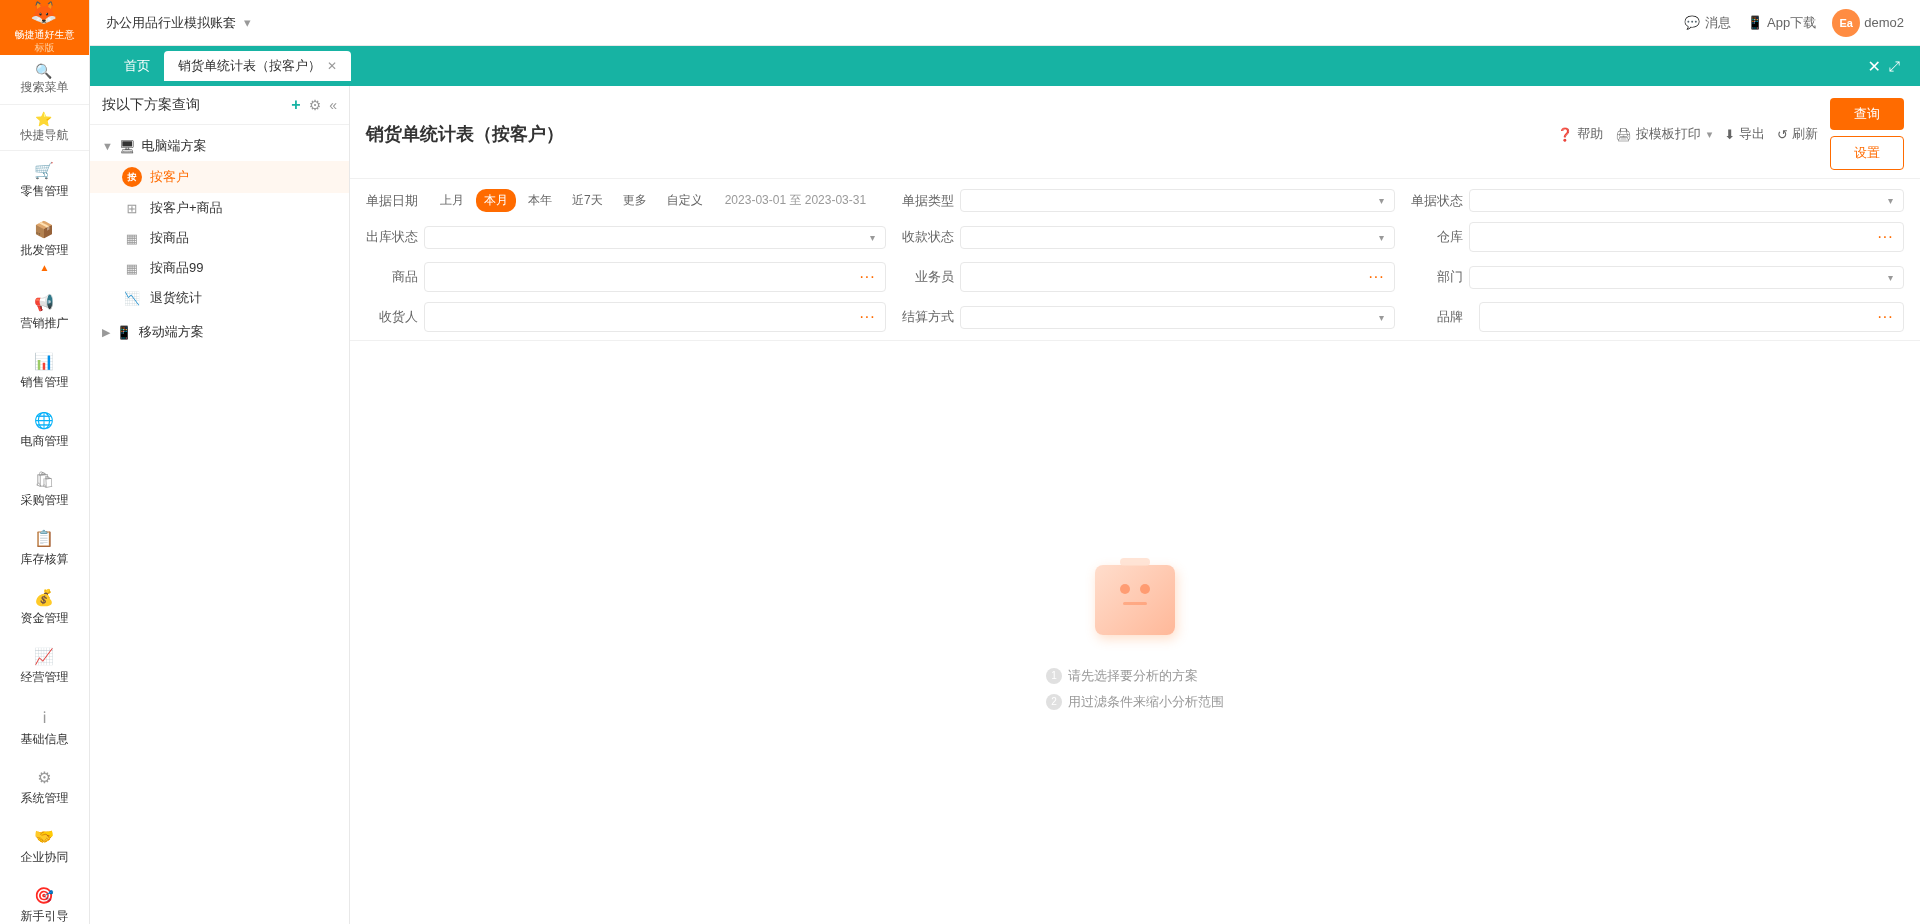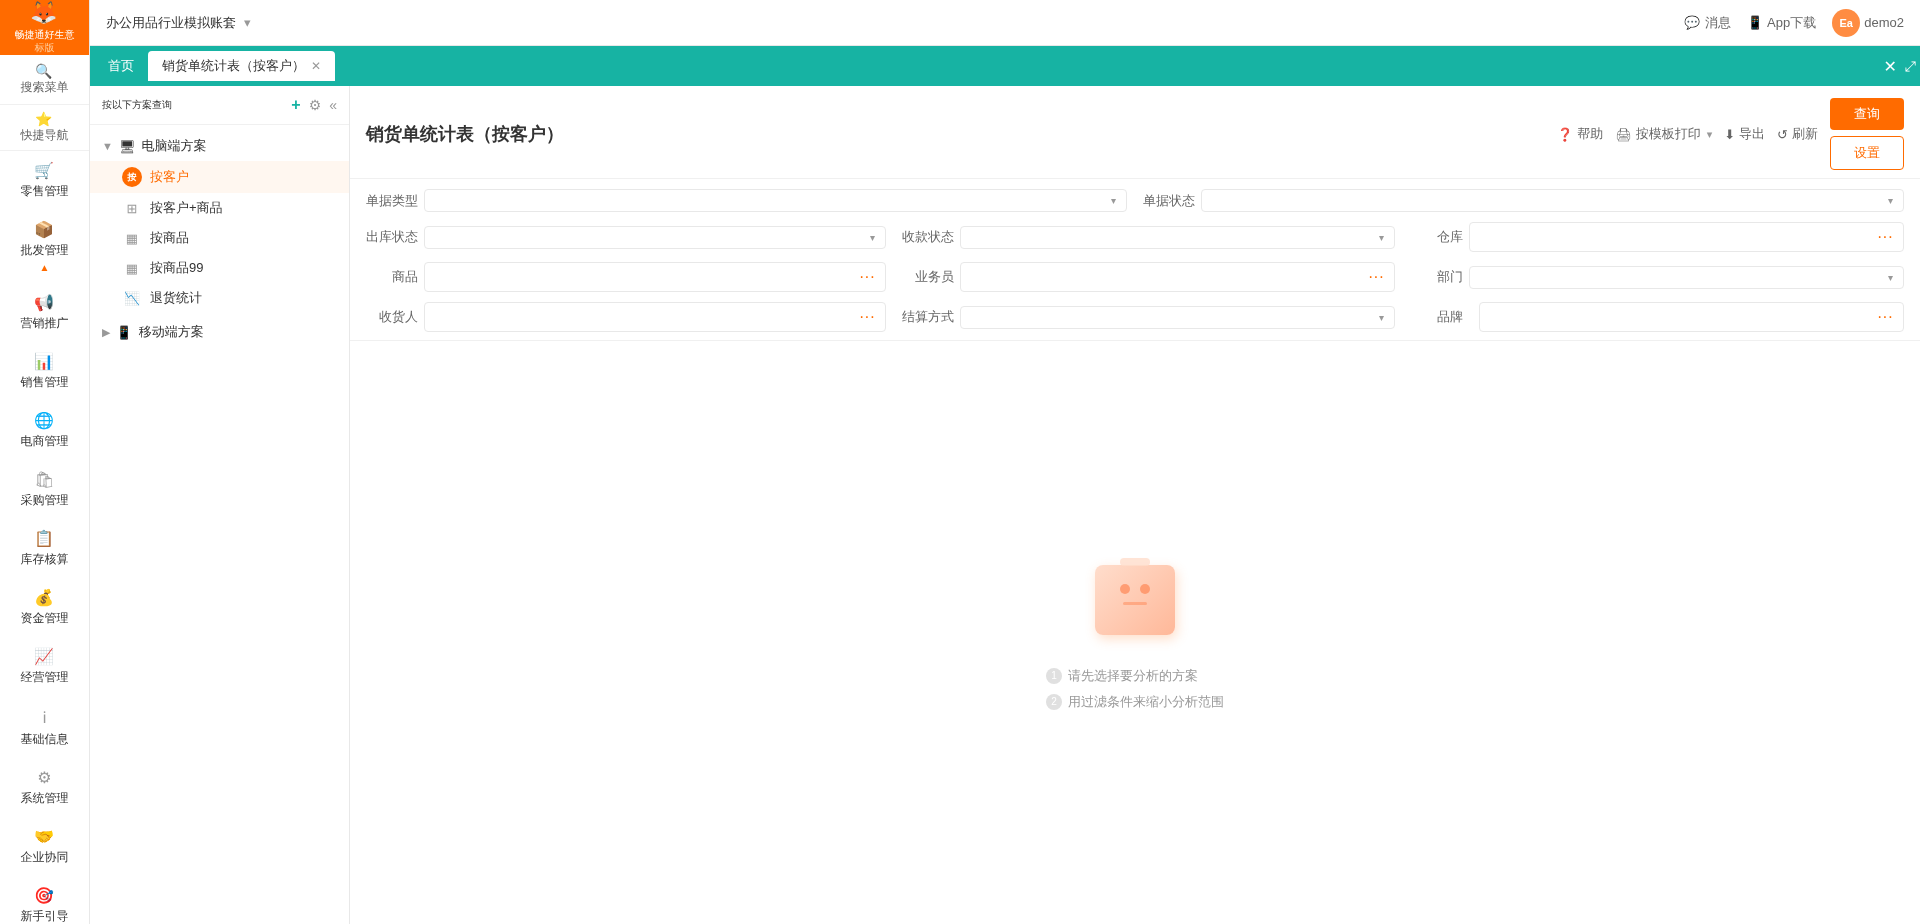--- a/index.html
+++ b/index.html
@@ -18,35 +18,35 @@
     .main { flex: 1; display: flex; flex-direction: column; height: 924px; overflow: hidden; }
 
     
     .topbar { height: 46px; background: #fff; display: flex; align-items: center; justify-content: space-between; padding: 4px 16px; border-bottom: 1px solid #e8e8e8; }
     .topbar-left { display: flex; align-items: center; gap: 8px; font-size: 13px; color: #333; }
     .topbar-right { display: flex; align-items: center; gap: 16px; font-size: 13px; color: #666; }
     .topbar-right-item { display: flex; align-items: center; gap: 4px; cursor: pointer; }
     .avatar { width: 28px; height: 28px; border-radius: 50%; background: #ff8c42; display: flex; align-items: center; justify-content: center; color: #fff; font-size: 11px; font-weight: bold; }
 
     
-    .tabbar { height: 40px; background: #17b3a3; display: flex; align-items: center; padding: 0 4px; }
+    .tabbar { height: 40px; background: #17b3a3; display: flex; align-items: center; padding: 0 20px; }
     .tab { height: 30px; display: flex; align-items: center; padding: 0 14px; border-radius: 4px 4px 0 0; font-size: 13px; cursor: pointer; gap: 6px; }
     .tab.home { background: transparent; color: #fff; }
     .tab.active { background: #fff; color: #333; }
     .tab-close { color: #999; font-size: 12px; cursor: pointer; }
     .tab-fullscreen { margin-left: auto; color: #fff; font-size: 16px; cursor: pointer; display: flex; align-items: center; gap: 8px; }
     .tab-close-main { color: #fff; font-size: 16px; cursor: pointer; }
 
     
     .content { flex: 1; display: flex; overflow: hidden; }
 
     
     .left-panel { width: 260px; background: #fff; border-right: 1px solid #e8e8e8; display: flex; flex-direction: column; overflow: hidden; }
     .left-panel-header { padding: 10px 12px; display: flex; align-items: center; justify-content: space-between; border-bottom: 1px solid #f0f0f0; }
-    .left-panel-title { font-size: 10px; color: #333; font-weight: 500; }
+    .left-panel-title { font-size: 14px; color: #333; font-weight: 500; }
     .left-panel-icons { display: flex; gap: 8px; align-items: center; }
     .left-panel-icon { color: #999; cursor: pointer; font-size: 14px; }
     .tree-section { padding: 6px 0; }
     .tree-root { padding: 6px 12px; display: flex; align-items: center; gap: 6px; font-size: 13px; color: #333; cursor: pointer; }
     .tree-item { padding: 6px 12px 6px 32px; display: flex; align-items: center; gap: 8px; font-size: 13px; color: #333; cursor: pointer; }
     .tree-item.active { background: #fff7f0; color: #ff6b00; }
     .tree-item .item-icon { width: 20px; height: 20px; border-radius: 50%; background: #ff6b00; display: flex; align-items: center; justify-content: center; color: #fff; font-size: 10px; }
     .tree-sub-root { padding: 6px 12px; display: flex; align-items: center; gap: 6px; font-size: 13px; color: #333; cursor: pointer; margin-top: 4px; }
 
     
@@ -258,20 +258,32 @@
           <div style="display:flex;flex-direction:column;gap:6px">
             <button class="btn-query">查询</button>
             <button class="btn-settings">设置</button>
           </div>
         </div>
       </div>
 
       <div style="padding: 10px 16px 0; border-bottom: 1px solid #f0f0f0;">
 
         <div class="filter-row">
+          <div class="filter-cell" style="display:flex;align-items:center;gap:6px;min-width:520px">
+            <span class="filter-label">单据日期</span>
+            <div class="date-tabs">
+              <span class="date-tab">上月</span>
+              <span class="date-tab active">本月</span>
+              <span class="date-tab">本年</span>
+              <span class="date-tab">近7天</span>
+              <span class="date-tab">更多</span>
+              <span class="date-tab">自定义</span>
+            </div>
+            <span class="date-range">2023-03-01 至 2023-03-31</span>
+          </div>
           <div class="filter-cell" style="display:flex;gap:6px;flex:1">
             <span class="filter-label">单据类型</span>
             <div class="select-control" style="flex:1">
               <span></span>
               <span class="arrow">▾</span>
             </div>
           </div>
           <div class="filter-cell" style="display:flex;align-items:center;gap:6px;flex:1">
             <span class="filter-label">单据状态</span>
             <div class="select-control" style="flex:1">

